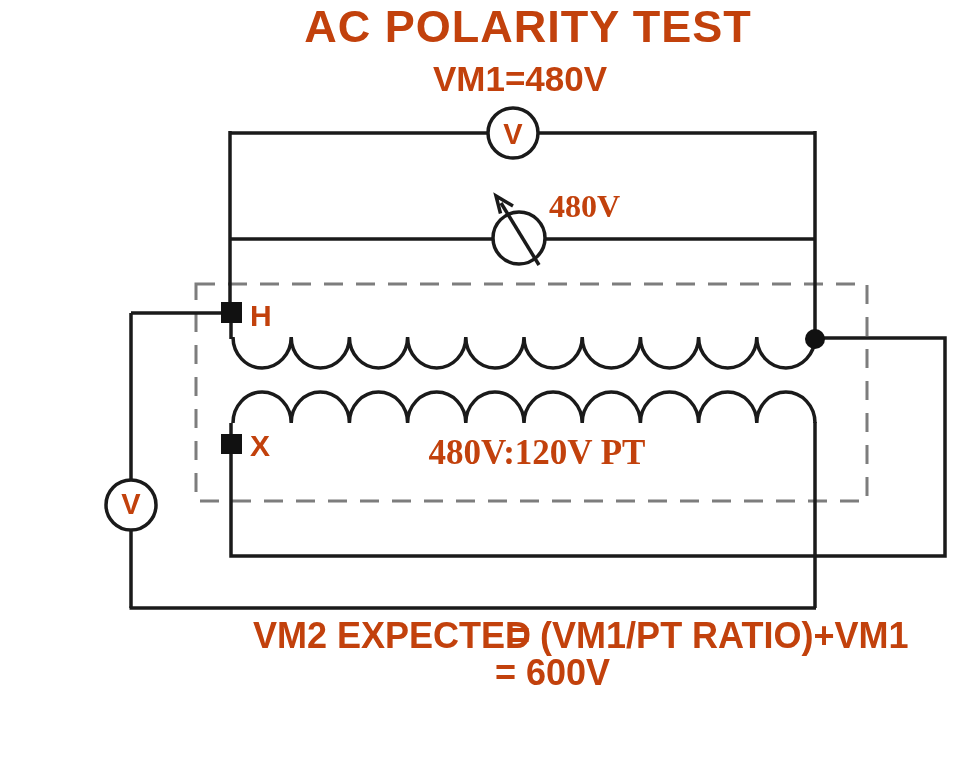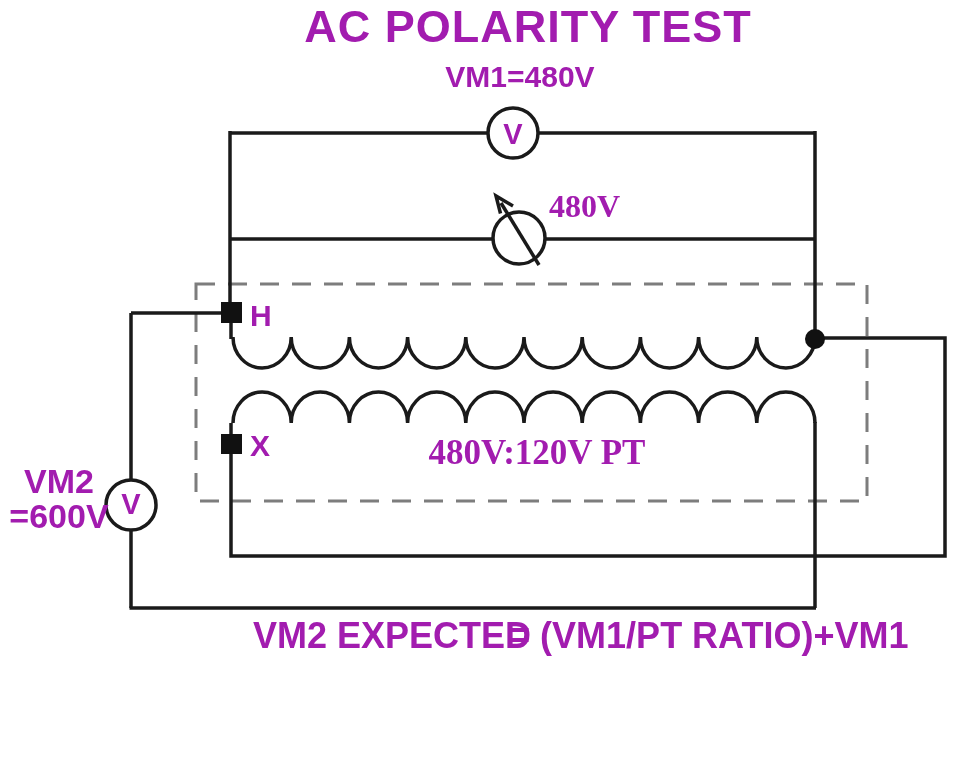--- a/index.html
+++ b/index.html
@@ -17,36 +17,36 @@
     overflow: hidden;
   }
   #circuit-svg {
     position: absolute;
     left: 0;
     top: 0;
   }
   .lbl {
     position: absolute;
     font-weight: 700;
-    color: #a21caf;
+    color: #c2410c;
     white-space: nowrap;
     line-height: 1.1;
   }
   .title {
     left: 528px;
     top: 2px;
     transform: translateX(-50%);
     font-size: 45px;
     letter-spacing: 1px;
   }
   .vm1-label {
     left: 520px;
     top: 60px;
     transform: translateX(-50%);
-    font-size: 30px;
+    font-size: 35px;
   }
   .src-label {
     left: 549px;
     top: 189px;
     font-size: 32px;
     font-family: Liberation Serif, serif;
   }
   .meter-letter {
     font-size: 29px;
     transform: translate(-50%, -50%);
@@ -121,23 +121,20 @@
 
   <div class="lbl vm1-label">VM1=480V</div>
   <div class="lbl meter-letter vm1-letter">V</div>
 
   <div class="lbl src-label">480V</div>
 
   <div class="lbl h-label">H</div>
   <div class="lbl x-label">X</div>
   <div class="lbl pt-label">480V:120V PT</div>
 
-  <div class="lbl vm2-label">
-    <div>VM2</div>
-    <div>=600V</div>
-  </div>
   <div class="lbl meter-letter vm2-letter">V</div>
 
   <div class="lbl calc">
     <div class="row"><span>VM2 EXPECTED</span><span class="rhs-overlap">= (VM1/PT RATIO)+VM1</span></div>
+    <div class="row indent">= 600V</div>
   </div>
 
 </div>
 
 </body></html>

